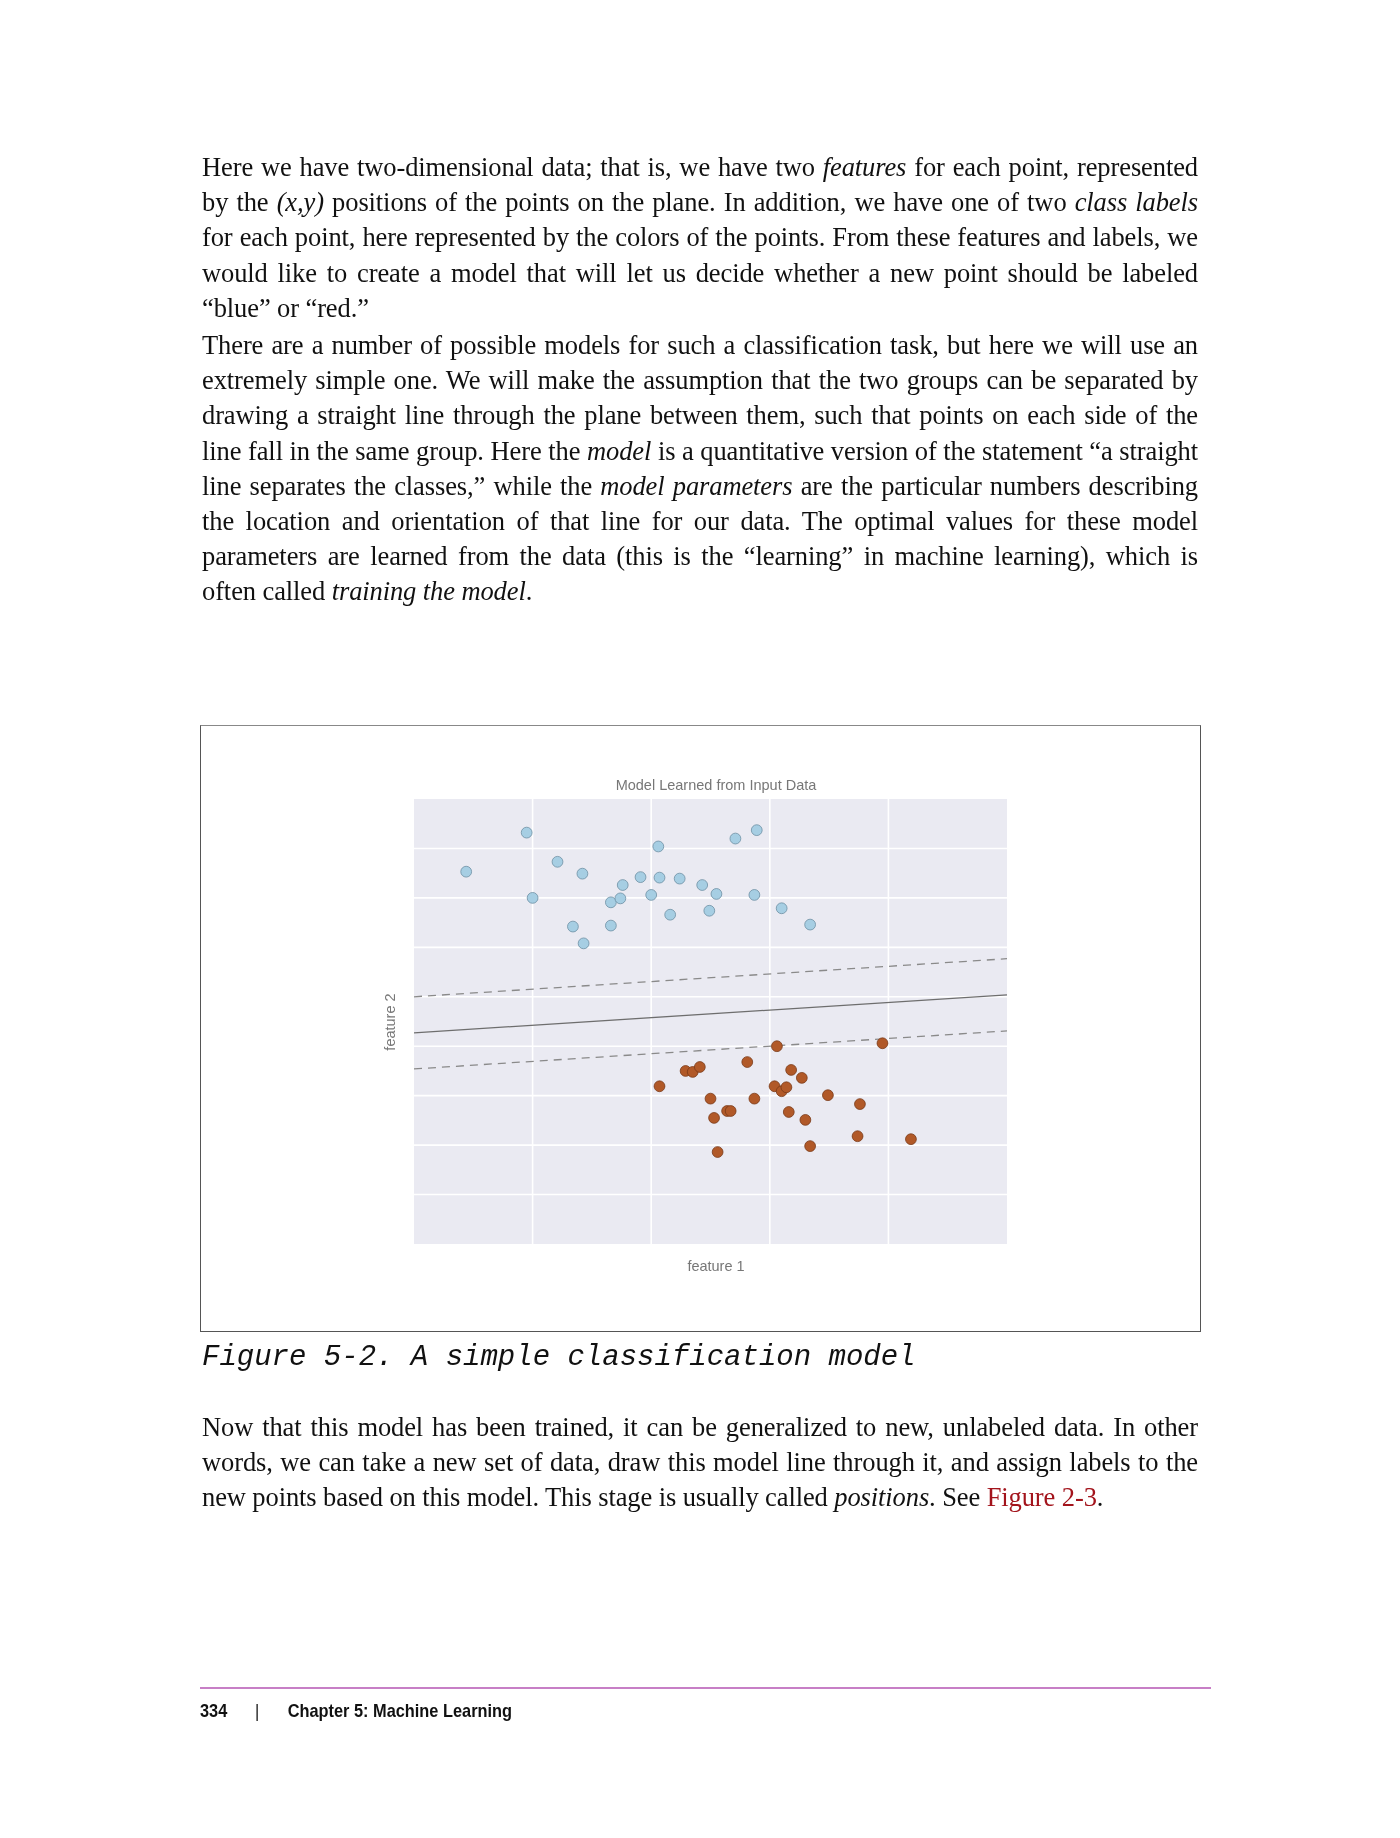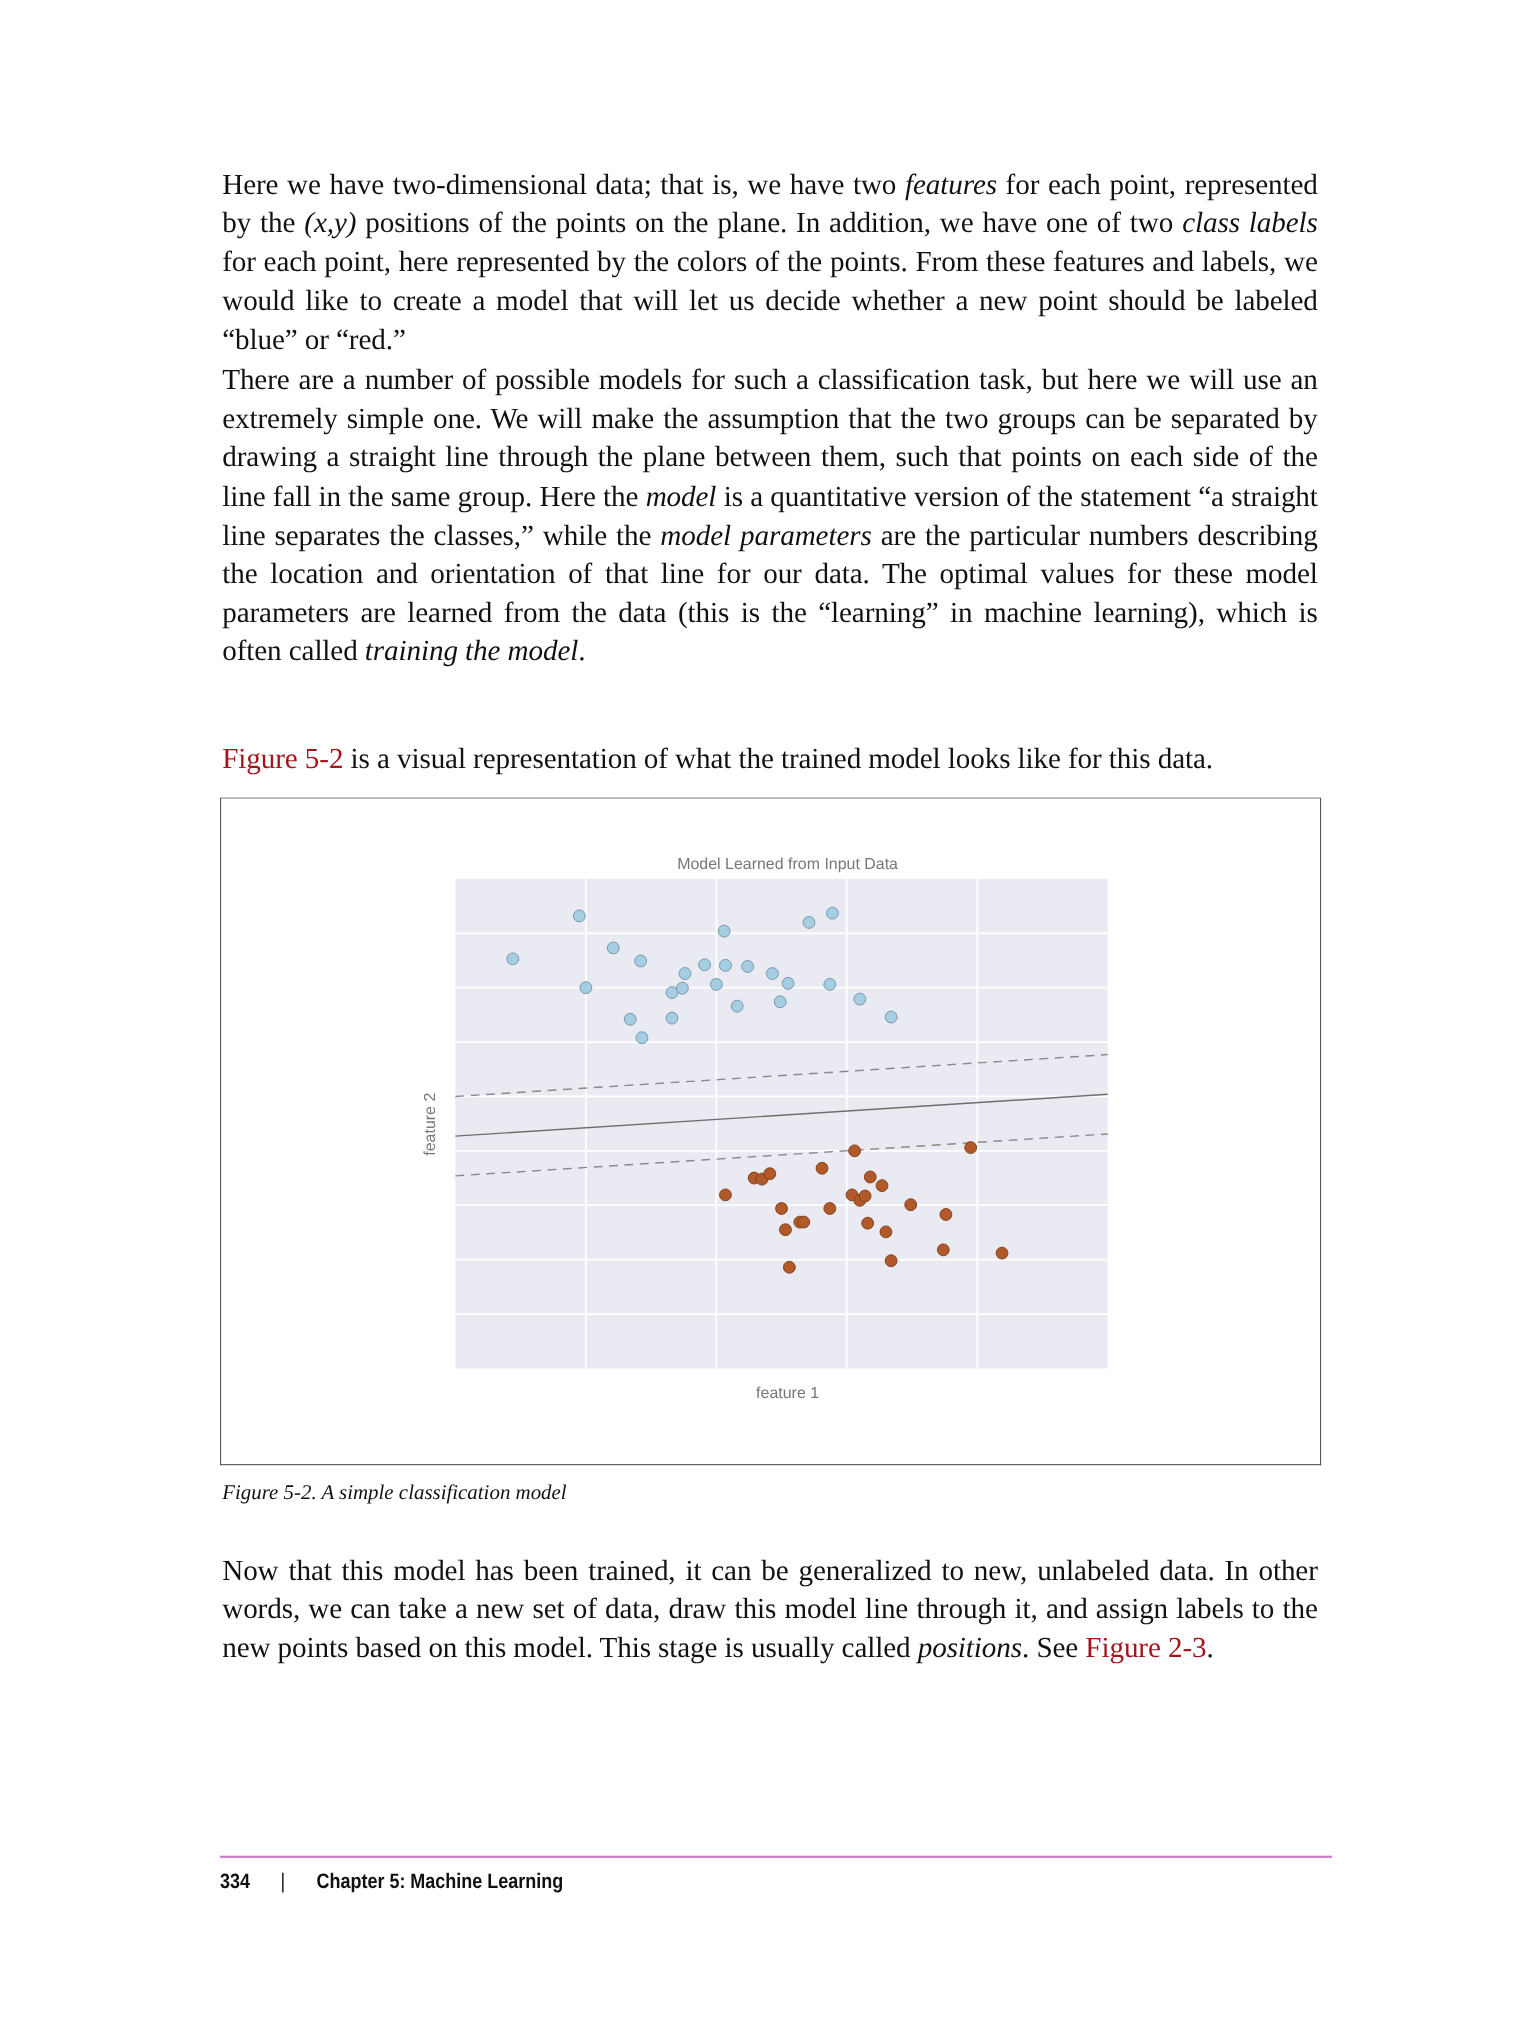--- a/index.html
+++ b/index.html
@@ -17,22 +17,22 @@
   .para1 { top: 150px; }
   .para2 { top: 328px; }
   .para3 { top: 672px; }
   .para4 { top: 1410px; }
   .figure-box {
     position: absolute; left: 200px; top: 725px; width: 999px; height: 605px;
     border: 1px solid #555555; border-top-color: #888888; background: #ffffff;
   }
   .caption {
     position: absolute; left: 202px; top: 1342px;
-    font-family: Liberation Serif, serif;
-    font-style: italic; font-size: 19px; line-height: 32px; color: #111111; margin: 0;
+    font-family: Liberation Mono, monospace;
+    font-style: italic; font-size: 29px; line-height: 32px; color: #111111; margin: 0;
   }
   .chart-svg { position: absolute; left: 0; top: 0; }
   .footer-rule { position: absolute; left: 200px; top: 1687px; width: 1011px; height: 1.5px; background: #c77fc6; }
   .footer {
     position: absolute; left: 200px; top: 1700px; height: 26px;
     font-family: "Liberation Sans", "DejaVu Sans", sans-serif;
     font-weight: bold; font-size: 19px; color: #111111;
     transform: scaleX(0.86); transform-origin: left center; white-space: nowrap;
   }
   .footer span { display: inline-block; }
@@ -41,21 +41,20 @@
 </style>
 </head>
 <body>
 
 <div class="page">
 
   <p class="body-text para1"><span>Here we have two-dimensional data; that is, we have two </span><em>features</em><span> for each point, represented by the </span><em>(x,y)</em><span> positions of the points on the plane. In addition, we have one of two </span><em>class labels</em><span> for each point, here represented by the colors of the points. From these features and labels, we would like to create a model that will let us decide whether a new point should be labeled “blue” or “red.”</span></p>
 
   <p class="body-text para2"><span>There are a number of possible models for such a classification task, but here we will use an extremely simple one. We will make the assumption that the two groups can be separated by drawing a straight line through the plane between them, such that points on each side of the line fall in the same group. Here the </span><em>model</em><span> is a quantitative version of the statement “a straight line separates the classes,” while the </span><em>model parameters</em><span> are the particular numbers describing the location and orientation of that line for our data. The optimal values for these model parameters are learned from the data (this is the “learning” in machine learning), which is often called </span><em>training the model</em><span>.</span></p>
 
-  <p class="body-text para3"><a class="xref" href="#">Figure 5-2</a><span> is a visual representation of what the trained model looks like for this data.</span></p>
 
   <div class="figure-box"></div>
 
   <svg class="chart-svg" width="1400" height="1838">
     <text id="chart-title" x="716" y="790" text-anchor="middle" font-family="Liberation Sans, DejaVu Sans, sans-serif" font-size="14.5" fill="#777777">Model Learned from Input Data</text>
     <rect id="plot-bg" x="414" y="799" width="593" height="445" fill="#eaeaf2"></rect>
     <g id="grid">
         <line x1="532.6" x2="532.6" y1="799" y2="1244" stroke="#ffffff" stroke-width="1.6"></line>
         <line x1="651.2" x2="651.2" y1="799" y2="1244" stroke="#ffffff" stroke-width="1.6"></line>
         <line x1="769.8" x2="769.8" y1="799" y2="1244" stroke="#ffffff" stroke-width="1.6"></line>

